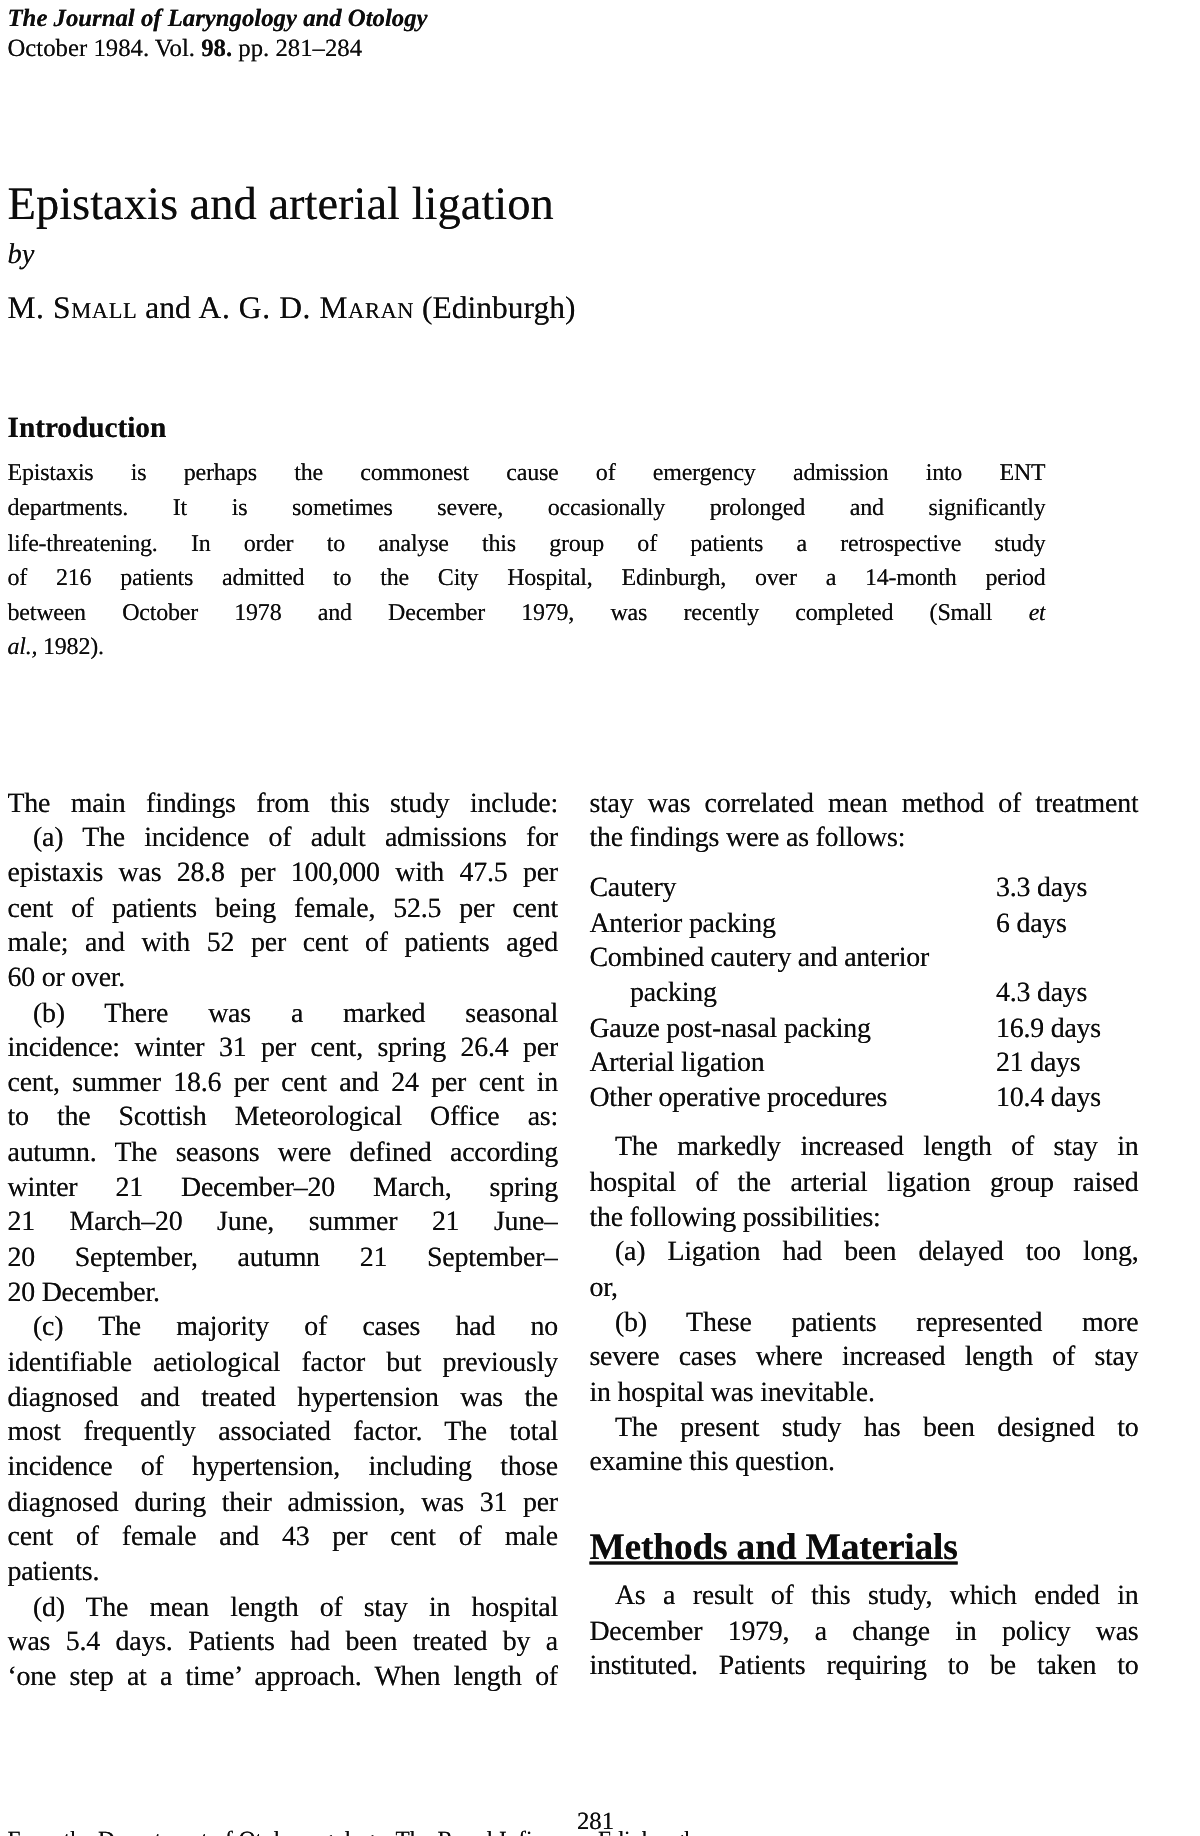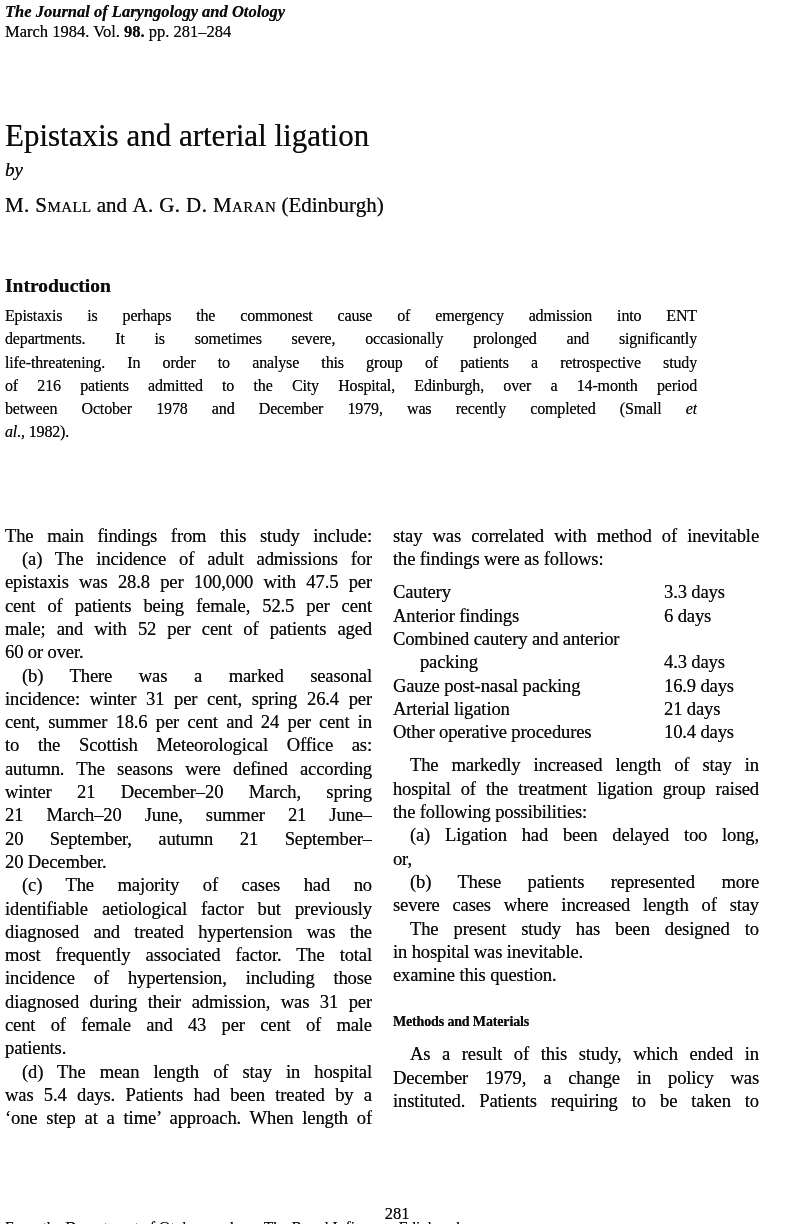--- a/index.html
+++ b/index.html
@@ -24,32 +24,32 @@
   .col-right { width:385px; }
   .ln { height:23.3px; line-height:23.3px; overflow:hidden; white-space:nowrap; }
   .jl { text-align:justify; text-align-last:justify; }
   .ind { text-indent:17px; }
   .ital { font-style:italic; }
   .t-list { margin:10px 0; }
   .t-row { display:flex; height:23.3px; line-height:23.3px; overflow:hidden; }
   .t-label { flex:1 1 auto; white-space:nowrap; overflow:hidden; }
   .t-label.ind2 { padding-left:27px; }
   .t-value { flex:0 0 95px; white-space:nowrap; }
-  .methods-head { font-size:14px; font-weight:700; line-height:24px; margin:24px 0 8px 0; }
+  .methods-head { font-size:25px; font-weight:700; line-height:24px; margin:34px 0 8px 0;text-decoration:underline; }
   .affiliation { position:absolute; left:5px; top:1217px; font-size:15.5px; line-height:19px; }
   .pagenum { position:absolute; left:0; top:1204px; width:794px; text-align:center; font-size:16.5px; }
 </style>
 </head>
 <body>
 
 <div class="page">
 
   <div class="hdr">
     <div class="jt">The Journal of Laryngology and Otology</div>
-    <div><span>March 1984. Vol. </span><span class="vol">98.</span><span> pp. 281–284</span></div>
+    <div><span>October 1984. Vol. </span><span class="vol">98.</span><span> pp. 281–284</span></div>
   </div>
 
   <h1 class="article-title">Epistaxis and arterial ligation</h1>
   <div class="byline">by</div>
   <div class="authors"><span class="sc">M. Small</span><span> and </span><span class="sc">A. G. D. Maran</span><span> (Edinburgh)</span></div>
 
   <h2 class="sec-head">Introduction</h2>
   <div class="intro-body">
       <div class="ln jl"><span>Epistaxis is perhaps the commonest cause of emergency admission into ENT</span></div>
       <div class="ln jl"><span>departments. It is sometimes severe, occasionally prolonged and significantly</span></div>
@@ -83,30 +83,30 @@
         <div class="ln jl"><span>incidence of hypertension, including those</span></div>
         <div class="ln jl"><span>diagnosed during their admission, was 31 per</span></div>
         <div class="ln jl"><span>cent of female and 43 per cent of male</span></div>
         <div class="ln"><span>patients.</span></div>
         <div class="ln jl ind"><span>(d) The mean length of stay in hospital</span></div>
         <div class="ln jl"><span>was 5.4 days. Patients had been treated by a</span></div>
         <div class="ln jl"><span>‘one step at a time’ approach. When length of</span></div>
       </div>
     <div class="col col-right">
       <div>
-          <div class="ln jl"><span>stay was correlated with method of inevitable</span></div>
+          <div class="ln jl"><span>stay was correlated mean method of treatment</span></div>
           <div class="ln"><span>the findings were as follows:</span></div>
         </div>
       <div class="t-list">
           <div class="t-row">
             <span class="t-label">Cautery</span>
             <span class="t-value">3.3 days</span>
           </div>
           <div class="t-row">
-            <span class="t-label">Anterior findings</span>
+            <span class="t-label">Anterior packing</span>
             <span class="t-value">6 days</span>
           </div>
           <div class="t-row">
             <span class="t-label">Combined cautery and anterior</span>
             <span class="t-value"></span>
           </div>
           <div class="t-row">
             <span class="t-label ind2">packing</span>
             <span class="t-value">4.3 days</span>
           </div>
@@ -118,28 +118,28 @@
             <span class="t-label">Arterial ligation</span>
             <span class="t-value">21 days</span>
           </div>
           <div class="t-row">
             <span class="t-label">Other operative procedures</span>
             <span class="t-value">10.4 days</span>
           </div>
         </div>
       <div>
           <div class="ln jl ind"><span>The markedly increased length of stay in</span></div>
-          <div class="ln jl"><span>hospital of the treatment ligation group raised</span></div>
+          <div class="ln jl"><span>hospital of the arterial ligation group raised</span></div>
           <div class="ln"><span>the following possibilities:</span></div>
           <div class="ln jl ind"><span>(a) Ligation had been delayed too long,</span></div>
           <div class="ln"><span>or,</span></div>
           <div class="ln jl ind"><span>(b) These patients represented more</span></div>
           <div class="ln jl"><span>severe cases where increased length of stay</span></div>
+          <div class="ln"><span>in hospital was inevitable.</span></div>
           <div class="ln jl ind"><span>The present study has been designed to</span></div>
-          <div class="ln"><span>in hospital was inevitable.</span></div>
           <div class="ln"><span>examine this question.</span></div>
         </div>
       <h2 class="methods-head">Methods and Materials</h2>
       <div>
           <div class="ln jl ind"><span>As a result of this study, which ended in</span></div>
           <div class="ln jl"><span>December 1979, a change in policy was</span></div>
           <div class="ln jl"><span>instituted. Patients requiring to be taken to</span></div>
         </div>
     </div>
   </div>

